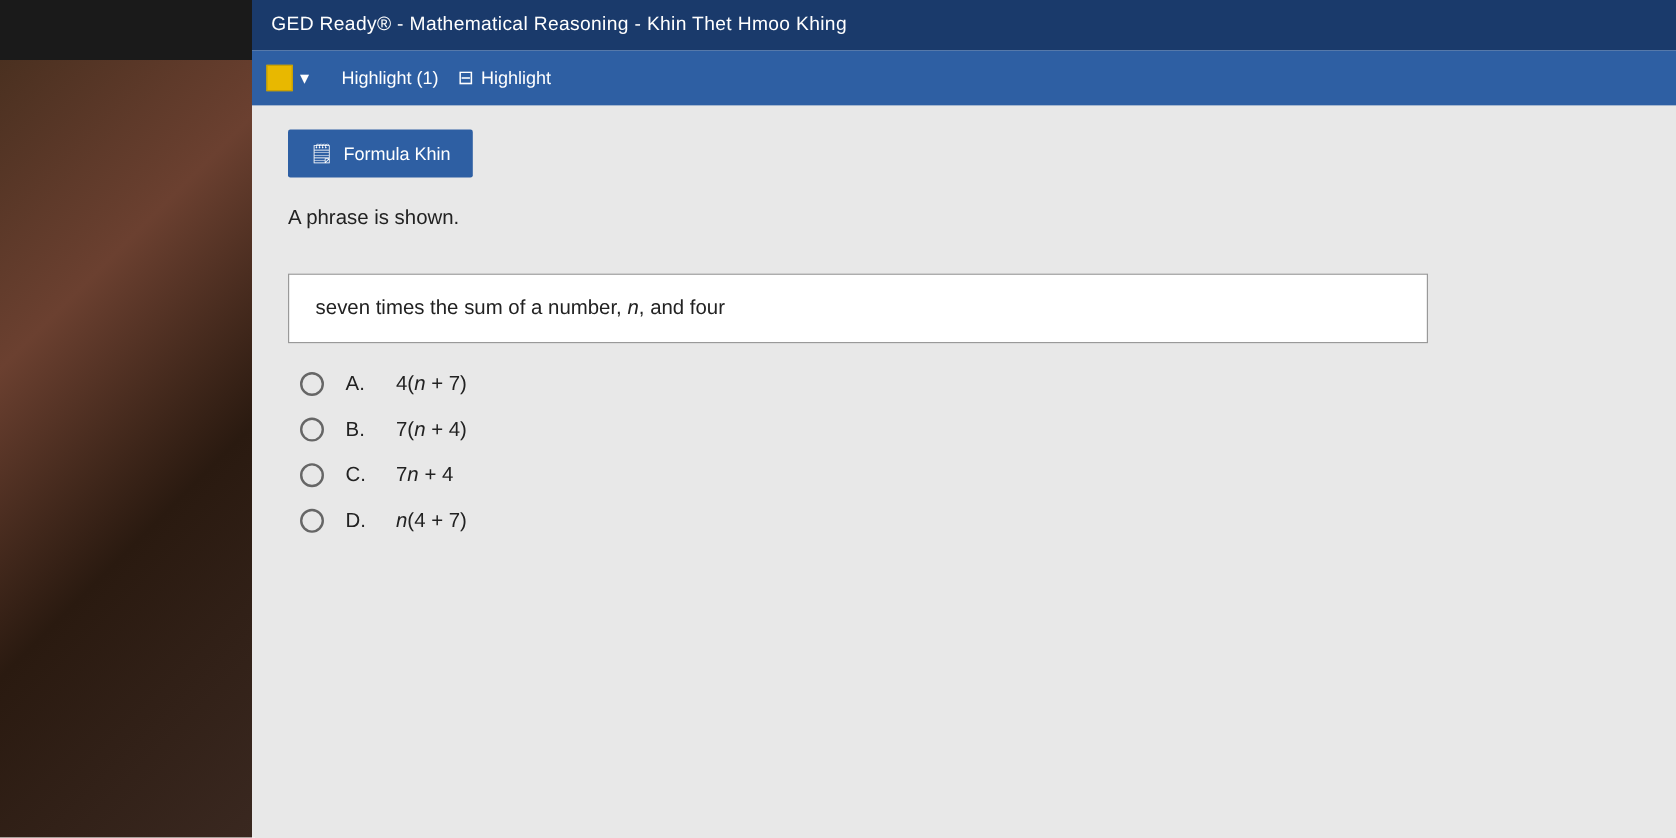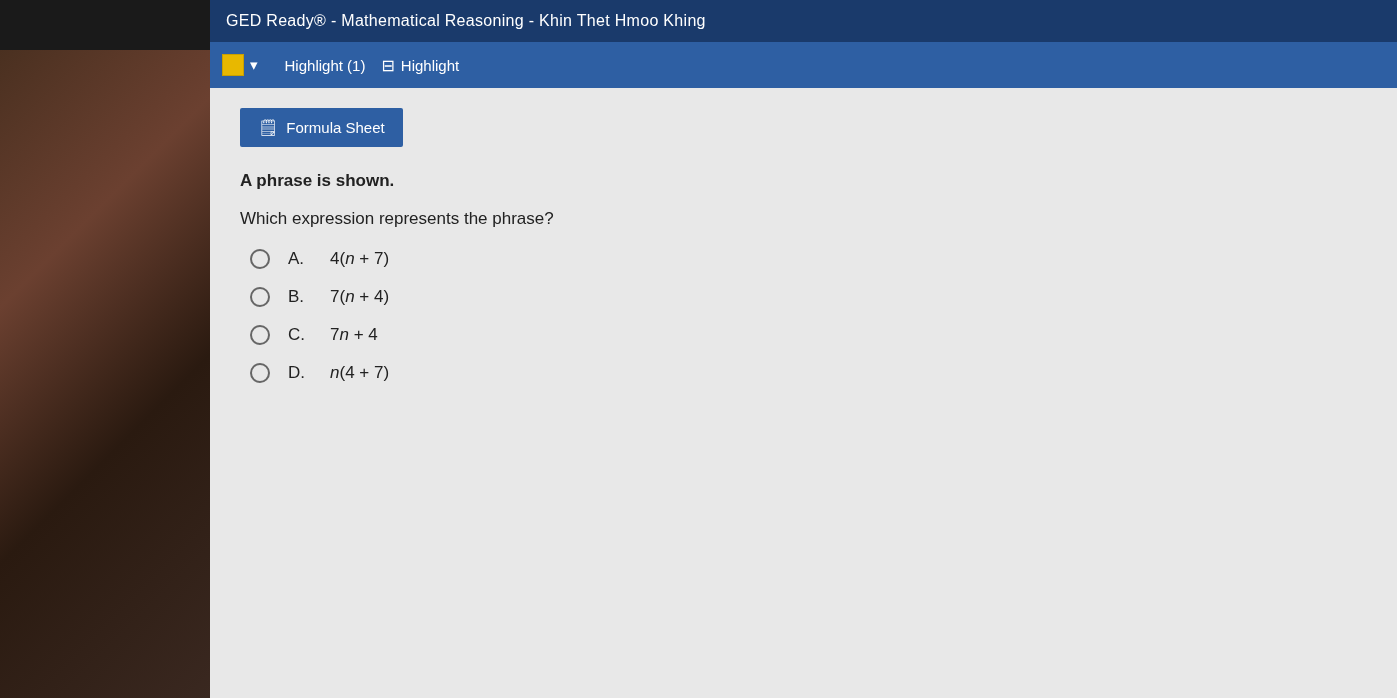--- a/index.html
+++ b/index.html
@@ -118,22 +118,22 @@
       border-radius: 2px;
     }
     .formula-icon {
       font-size: 16px;
     }
 
     
     .question-intro {
       font-size: 17px;
       color: #222;
-      margin-bottom: 18px;
-      font-weight: 700;
+      margin-bottom: 36px;
+      font-weight: 400;
     }
 
     
     .phrase-box {
       border: 1.5px solid #999;
       background: white;
       padding: 18px 22px;
       font-size: 17px;
       color: #222;
       margin-bottom: 24px;
@@ -220,30 +220,32 @@
       <span class="calc-icon">⊟</span>
       <span>Highlight</span>
     </div>
   </div>
 
   <div class="content">
 
     
     <button class="formula-sheet-btn">
       <span class="formula-icon">🗒</span>
-      <span>Formula Sheet</span>
+      <span>Formula Khin</span>
     </button>
 
     
     <p class="question-intro">A phrase is shown.</p>
 
     
-
-    
-    <p class="which-expression">Which expression represents the phrase?</p>
+    <div class="phrase-box">
+      <span>seven times the sum of a number, <span class="var-n">n</span>, and four</span>
+    </div>
+
+    
 
     
     <div class="answer-options">
 
       <div class="answer-option">
         <div class="radio-circle"></div>
         <span class="option-letter">A.</span>
         <span class="option-text">4(<span class="var-n">n</span> + 7)</span>
       </div>
 

